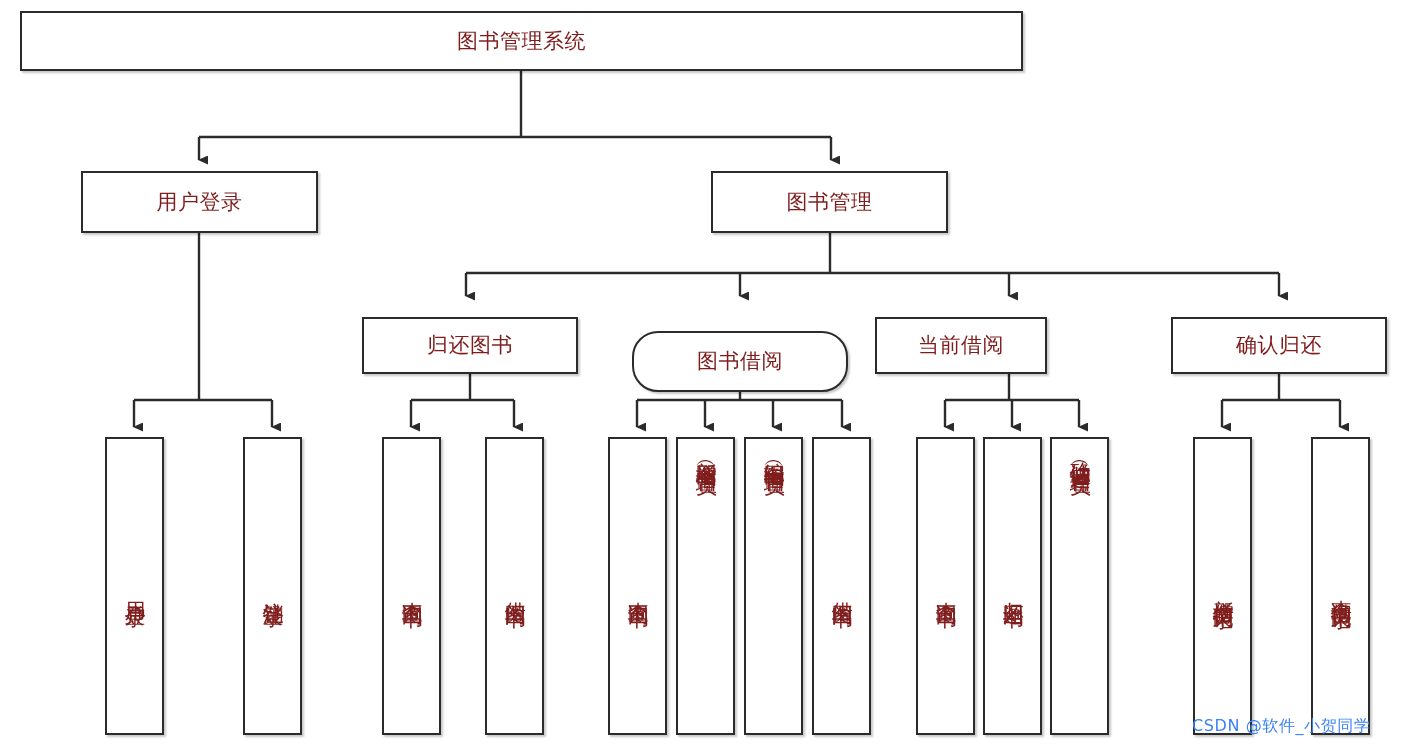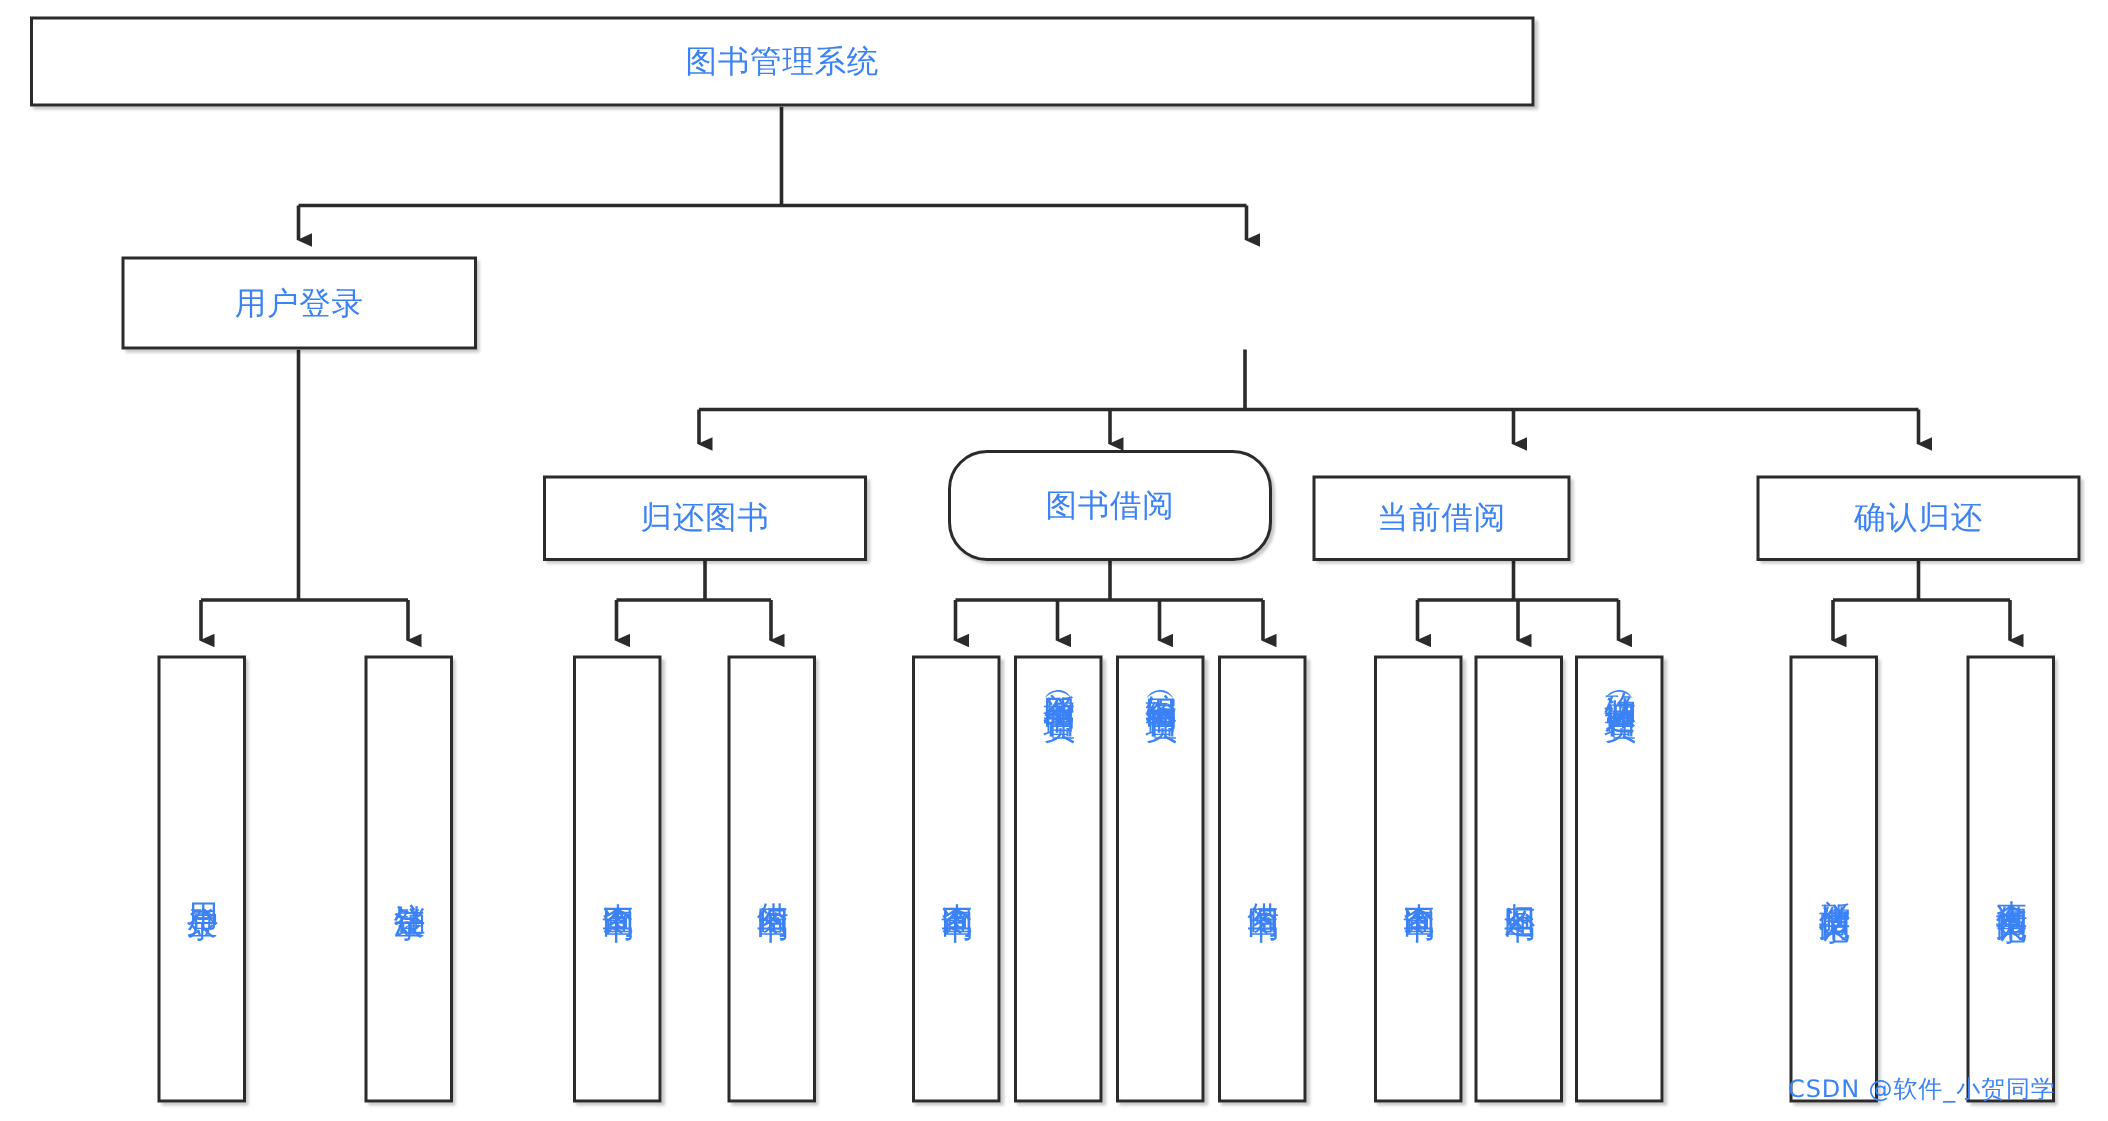--- a/index.html
+++ b/index.html
@@ -29,21 +29,21 @@
     position: absolute;
     box-sizing: border-box;
     background: #ffffff;
     border: 2px solid #2b2b2b;
     display: flex;
     align-items: center;
     justify-content: center;
     box-shadow: 2px 2px 2px rgba(0,0,0,0.22);
   }
   .node .label {
-    color: #3b82f6;
+    color: #7f1d1d;
     font-size: 21px;
     line-height: 1.18;
     letter-spacing: 0.5px;
     text-align: center;
     white-space: nowrap;
   }
   .node.vertical {
     align-items: flex-start;
     justify-content: center;
     padding-top: 6px;
@@ -129,26 +129,29 @@
   </svg>
 
   <div class="node" style="left:20px; top:11px; width:1003px; height:60px;">
     <span class="label">图书管理系统</span>
   </div>
 
   <div class="node" style="left:81px; top:171px; width:237px; height:62px;">
     <span class="label">用户登录</span>
   </div>
 
+  <div class="node" style="left:711px; top:171px; width:237px; height:62px;">
+    <span class="label">图书管理</span>
+  </div>
 
   <div class="node" style="left:362px; top:317px; width:216px; height:57px;">
     <span class="label">归还图书</span>
   </div>
 
-  <div class="node" style="left:632px; top:300px; width:216px; height:74px;border-radius:26px;">
+  <div class="node" style="left:632px; top:331px; width:216px; height:61px;border-radius:26px;">
     <span class="label">图书借阅</span>
   </div>
 
   <div class="node" style="left:863px; top:317px; width:172px; height:57px;margin-left:12px;">
     <span class="label">当前借阅</span>
   </div>
 
   <div class="node" style="left:1171px; top:317px; width:216px; height:57px;">
     <span class="label">确认归还</span>
   </div>

